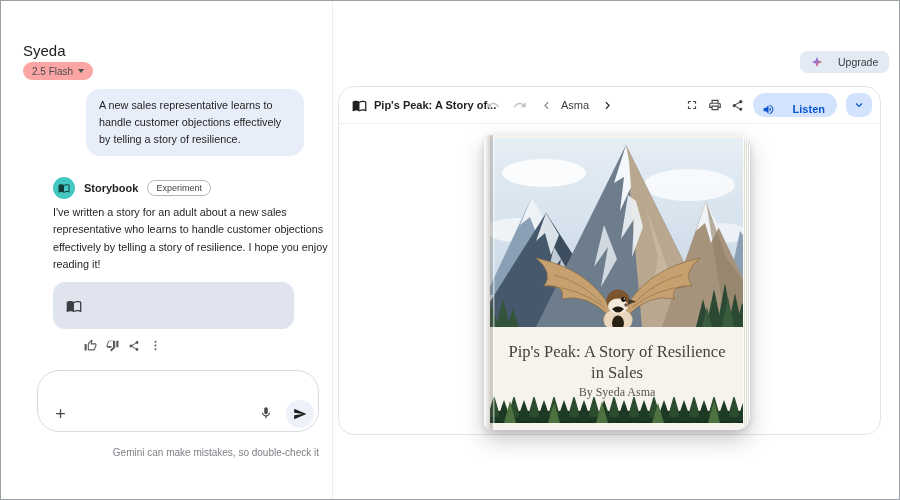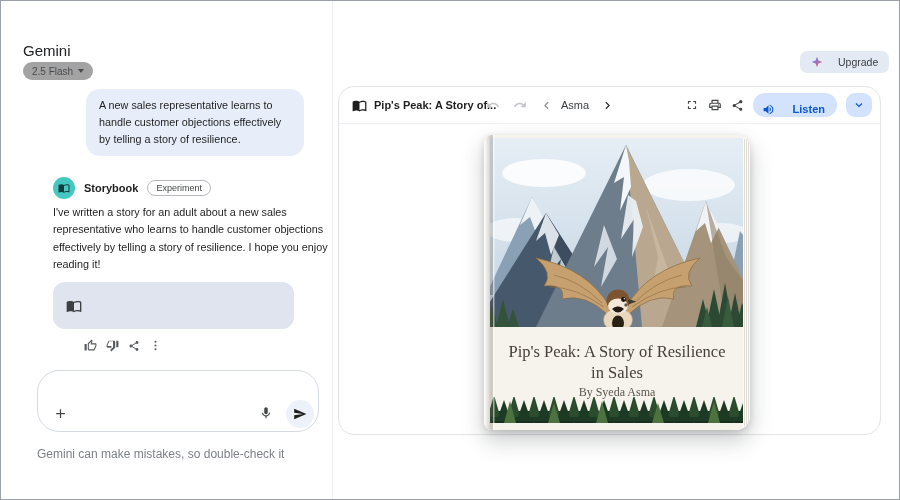--- a/index.html
+++ b/index.html
@@ -6,21 +6,21 @@
   html,body { background:#fff; }
   .screen {
     position:relative; width:900px; height:500px; background:#ffffff;
     border:1px solid #9aa0a6; overflow:hidden;
     font-family:"Liberation Sans", sans-serif; color:#1f1f1f;
   }
   
   .app-title { position:absolute; left:22px; top:41px; font-size:15px; font-weight:500; color:#202124; }
   .model-pill {
     position:absolute; left:22px; top:61px; height:18px; padding:0 9px;
-    background:#a3a3a3; border-radius:9px; display:flex; align-items:center; gap:5px;
+    background:#fca5a5; border-radius:9px; display:flex; align-items:center; gap:5px;
     font-size:10px; color:#474a4e; cursor:pointer;
   }
   .caret-tri { width:0; height:0; border-left:3.5px solid transparent; border-right:3.5px solid transparent; border-top:4px solid #474a4e; }
   .upgrade-btn {
     position:absolute; left:799px; top:50px; height:22px; padding:0 11px;
     background:#e4eaf3; border-radius:7px; display:flex; align-items:center; gap:15px;
     font-size:10.5px; font-weight:500; color:#3a3d40; cursor:pointer;
   }
   .v-divider { position:absolute; left:331px; top:0; width:1px; height:500px; background:#ededed; }
 
@@ -53,21 +53,21 @@
     position:absolute; left:17px; top:9px; width:200px; border:none; outline:none;
     font-family:"Liberation Sans", sans-serif; font-size:11px; color:#1f1f1f; background:transparent;
   }
   .ask-input::placeholder { color:#5c6064; opacity:1; }
   .plus-btn { position:absolute; left:12px; bottom:8px; width:20px; height:20px; }
   .mic-btn { position:absolute; right:43px; bottom:9px; width:18px; height:18px; }
   .send-btn {
     position:absolute; right:4px; bottom:3px; width:28px; height:28px; border-radius:50%;
     background:#edf1f9; display:flex; align-items:center; justify-content:center; cursor:pointer;
   }
-  .disclaimer { position:absolute; left:36px; top:446px; width:282px; text-align:left; font-size:12px; color:#7d8186; }
+  .disclaimer { position:absolute; left:36px; top:446px; width:282px; text-align:right; font-size:10px; color:#7d8186; }
 
   
   .panel {
     position:absolute; left:337px; top:85px; width:543px; height:349px;
     background:#fff; border:1px solid #e4e4e7; border-radius:16px;
   }
   .panel-toolbar { position:relative; height:37px; border-bottom:1px solid #eef0f3; }
   .tb-left { position:absolute; left:13px; top:0; height:100%; display:flex; align-items:center; gap:7px; }
   .doc-title { font-size:11px; font-weight:600; color:#1f1f1f; }
   .tb-abs { position:absolute; top:0; height:100%; display:flex; align-items:center; }
@@ -84,21 +84,21 @@
     position:absolute; left:145px; top:48px; width:266px; height:295px;
     border-radius:8px 14px 14px 8px; overflow:hidden;
     box-shadow:0 10px 22px rgba(60,64,67,.28), 0 2px 6px rgba(60,64,67,.18);
   }
 </style>
 </head>
 <body>
 
 <div class="screen">
 
-  <div class="app-title">Gemini</div>
+  <div class="app-title">Syeda</div>
   <div class="model-pill">
     <span>2.5 Flash</span>
     <span class="caret-tri"></span>
   </div>
   <div class="upgrade-btn">
     <svg width="12" height="12" viewBox="0 0 24 24">
       <defs>
         <linearGradient id="gemGrad" x1="0" y1="0" x2="1" y2="1">
           <stop offset="0" stop-color="#4285F4"></stop>
             <stop offset="0.45" stop-color="#9B72CB"></stop>

